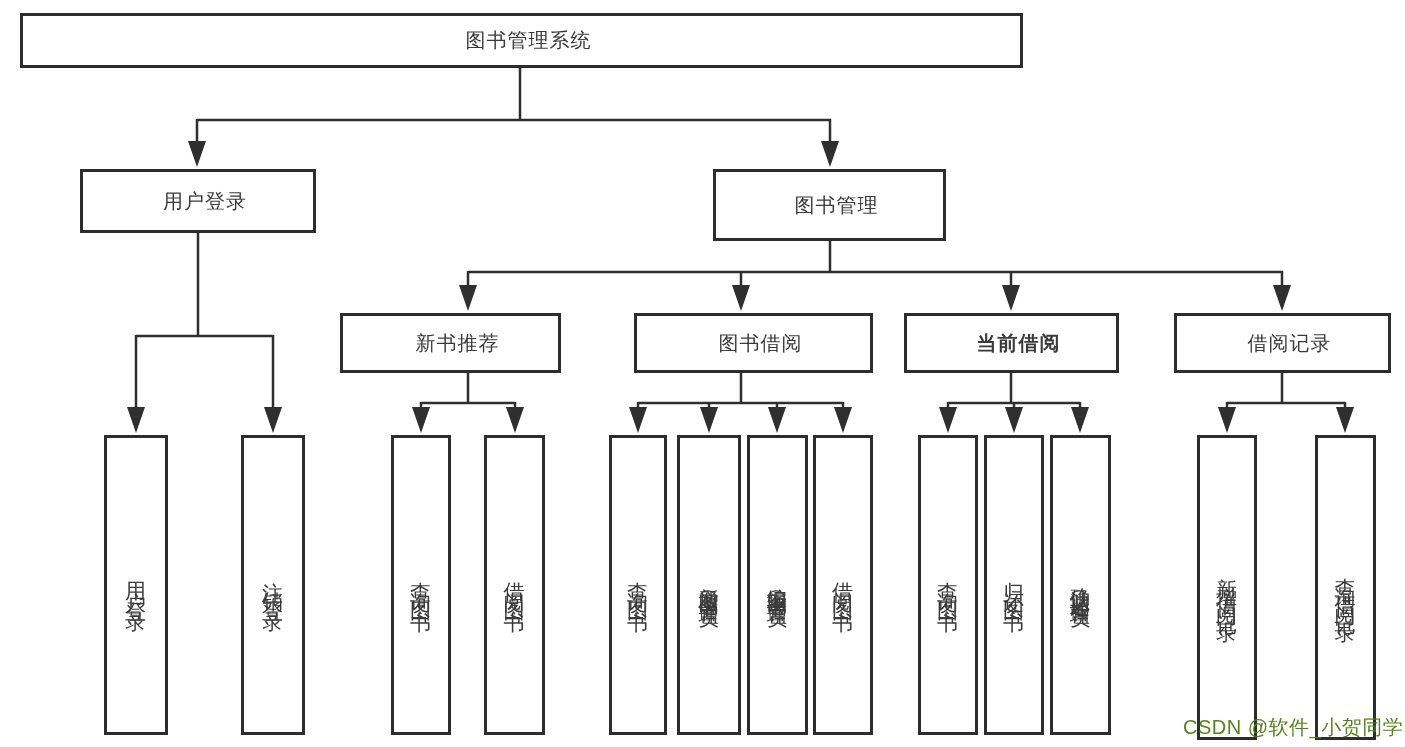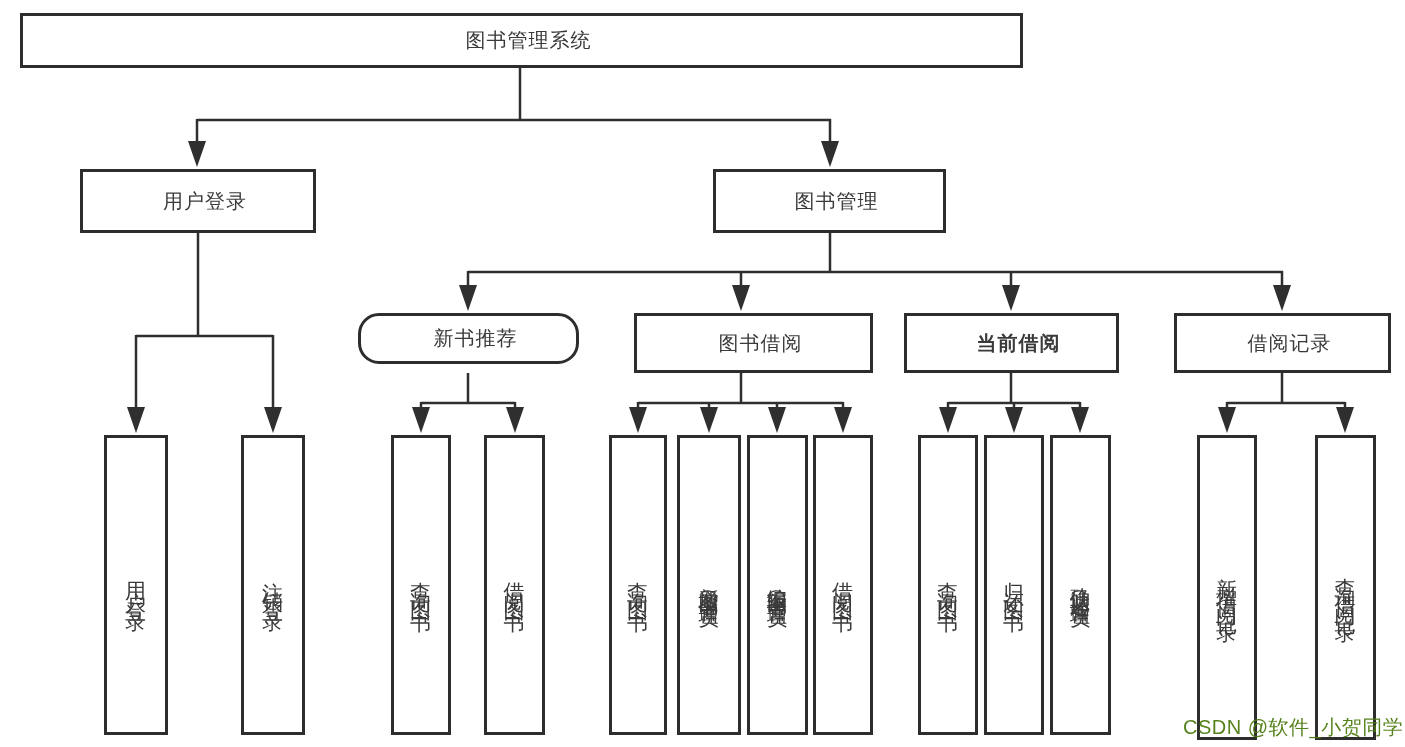--- a/index.html
+++ b/index.html
@@ -124,23 +124,23 @@
     <line x1="1227" y1="403" x2="1345" y2="403"></line>
     <line x1="1227" y1="402" x2="1227" y2="414"></line>
     <line x1="1345" y1="402" x2="1345" y2="414"></line>
     <polygon points="1218,407 1236,407 1227,433"></polygon>
     <polygon points="1336,407 1354,407 1345,433"></polygon>
   </svg>
 
   <div class="node hnode" style="left:20px; top:13px; width:1003px; height:55px;">图书管理系统</div>
 
   <div class="node hnode" style="left:80px; top:169px; width:236px; height:64px;">用户登录</div>
-  <div class="node hnode" style="left:713px; top:169px; width:233px; height:64px;">图书管理</div>
+  <div class="node hnode" style="left:713px; top:169px; width:233px; height:72px;">图书管理</div>
 
-  <div class="node hnode" style="left:358px; top:313px; width:221px; height:51px;border-radius:21px;">新书推荐</div>
+  <div class="node hnode" style="left:340px; top:313px; width:221px; height:60px;">新书推荐</div>
   <div class="node hnode" style="left:634px; top:313px; width:239px; height:60px;">图书借阅</div>
   <div class="node hnode" style="left:904px; top:313px; width:215px; height:60px;font-weight:bold;">当前借阅</div>
   <div class="node hnode" style="left:1174px; top:313px; width:217px; height:60px;">借阅记录</div>
 
   <div class="node vnode" style="left:104px; top:435px; width:64px; height:300px;">
     <span class="vtext sp4">用户登录</span>
   </div>
   <div class="node vnode" style="left:241px; top:435px; width:64px; height:300px;">
     <span class="vtext sp4">注销登录</span>
   </div>

